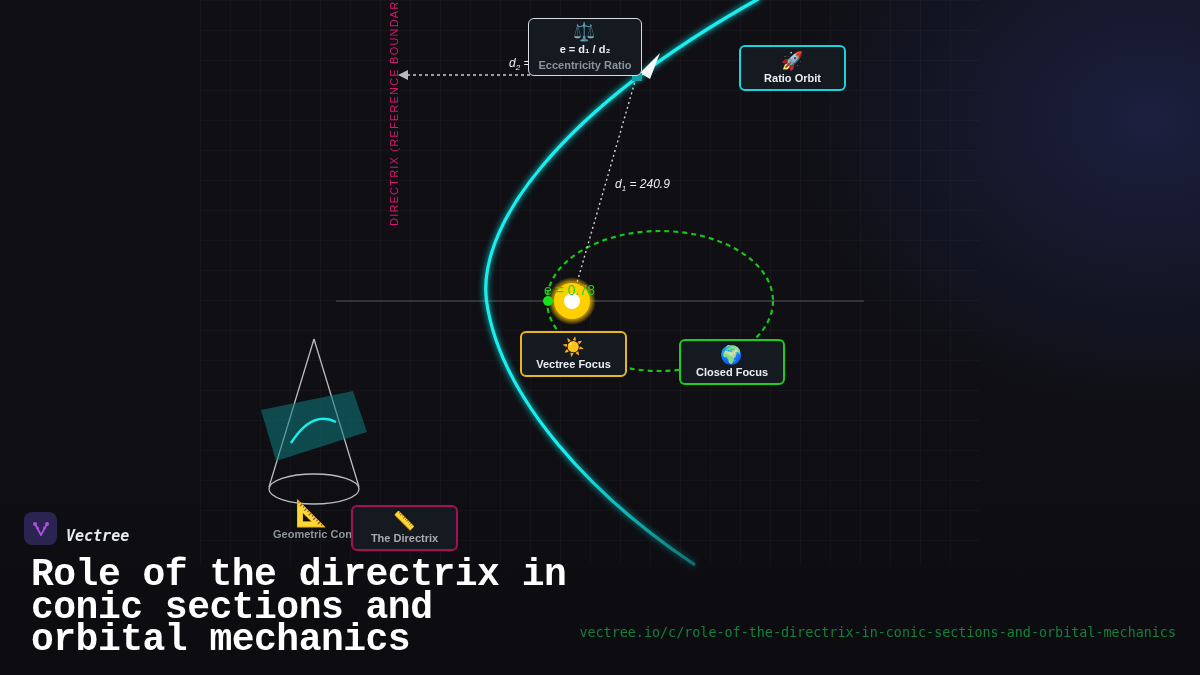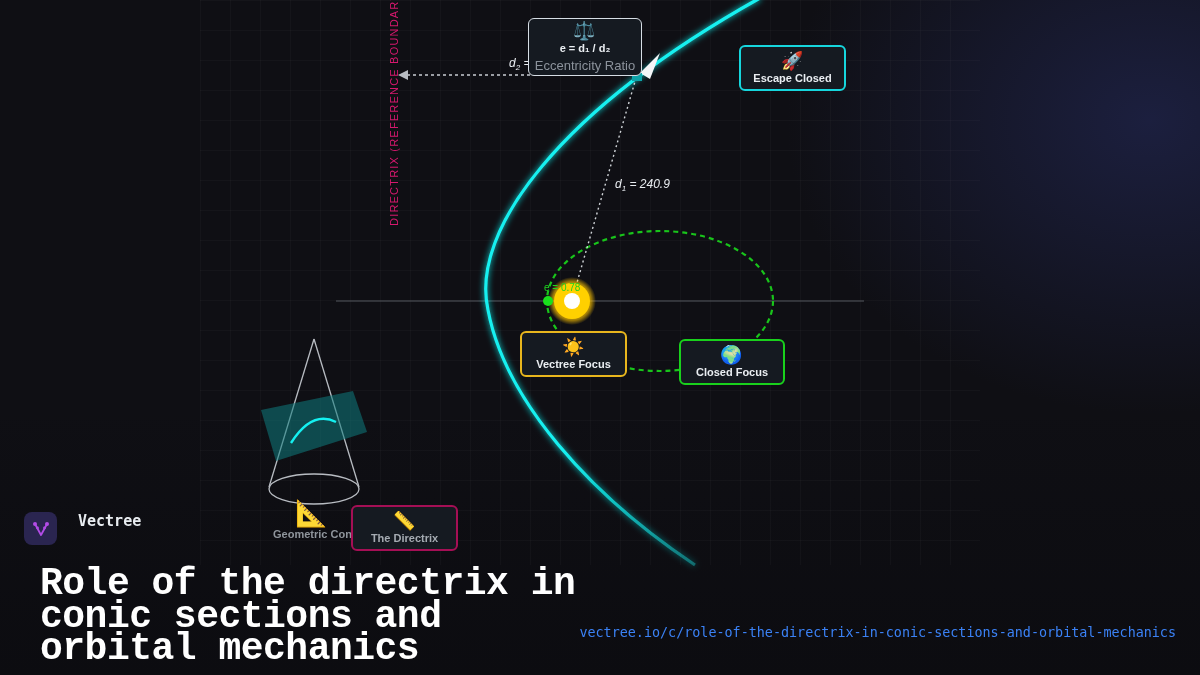--- a/index.html
+++ b/index.html
@@ -27,44 +27,44 @@
       transform-origin:0 0; transform:rotate(-90deg);
       color:#d6186e; font-size:11px; letter-spacing:1.2px; white-space:nowrap;
     }
     .node {
       position:absolute; box-sizing:border-box;
       background:#151a21; border-radius:6px;
       display:flex; flex-direction:column; align-items:center; justify-content:center;
       color:#eaeef2; font-weight:bold; font-size:11px;
     }
     .node .emoji { font-size:18px; line-height:18px; margin-bottom:2px; font-family:"DejaVu Sans", sans-serif; font-weight:normal; }
-    .node .sub { font-size:13px; color:#8c939c; font-weight:normal; margin-top:4px; }
+    .node .sub { font-size:11px; color:#8c939c; font-weight:bold; margin-top:4px; }
     .n-ecc { left:528px; top:18px; width:114px; height:58px; border:1.5px solid #d6dde4; }
     .n-escape { left:739px; top:45px; width:107px; height:46px; border:2px solid #16d6dd; }
     .n-gravity { left:520px; top:331px; width:107px; height:46px; border:2px solid #e8b61d; }
     .n-closed { left:679px; top:339px; width:106px; height:46px; border:2px solid #19d11c; }
     .n-directrix { left:351px; top:505px; width:107px; height:46px; border:2px solid #a50f55; color:#a5abb2; }
     .n-cone { position:absolute; left:273px; top:498px; width:110px; text-align:left; color:#8f959c; font-size:11px; font-weight:bold; }
     .n-cone .emoji { display:block; font-size:26px; line-height:30px; margin-left:22px; font-family:"DejaVu Sans", sans-serif; }
     .math { position:absolute; color:#e8ecf0; font-style:italic; font-size:12px; }
     .math sub { font-size:8px; }
-    .ecc-val { position:absolute; left:544px; top:282px; color:#1fd320; font-size:10px; }
-    .brand { position:absolute; left:24px; top:512px; display:flex; align-items:flex-start; gap:21px; }
+    .ecc-val { position:absolute; left:544px; top:282px; color:#1fd320; font-size:14px; }
+    .brand { position:absolute; left:24px; top:512px; display:flex; align-items:flex-end; gap:9px;font-style:italic; }
     .brand-logo {
       width:33px; height:33px; border-radius:8px; background:#2a2550;
       display:flex; align-items:center; justify-content:center;
     }
     .brand-name { color:#e8ecf0; font-family:"DejaVu Sans Mono", monospace; font-weight:bold; font-size:15px; }
     .title {
-      position:absolute; left:24px; top:552px; margin:16px;
+      position:absolute; left:24px; top:552px; margin:7px;
       color:#ffffff; font-family:"Liberation Mono", monospace; font-weight:bold;
       font-size:38px; line-height:32.5px; width:560px; letter-spacing:-0.5px;
     }
     .url {
-      position:absolute; right:24px; top:625px; color:#3b82f6;
+      position:absolute; right:24px; top:625px; color:#15803d;
       font-family:"DejaVu Sans Mono", monospace; font-size:13.4px;
     }
   </style>
 </head>
 <body>
 
 <div class="bg-glow"></div>
 <div class="grid"></div>
 
 <svg class="scene" width="1200" height="675">
@@ -125,21 +125,21 @@
 <div class="ecc-val">e = 0.78</div>
 
 <div class="node n-ecc">
   <span class="emoji">⚖️</span>
   <span>e = d₁ / d₂</span>
   <span class="sub">Eccentricity Ratio</span>
 </div>
 
 <div class="node n-escape">
   <span class="emoji">🚀</span>
-  <span>Escape Closed</span>
+  <span>Ratio Orbit</span>
 </div>
 
 <div class="node n-gravity">
   <span class="emoji">☀️</span>
   <span>Vectree Focus</span>
 </div>
 
 <div class="node n-closed">
   <span class="emoji">🌍</span>
   <span>Closed Focus</span>

